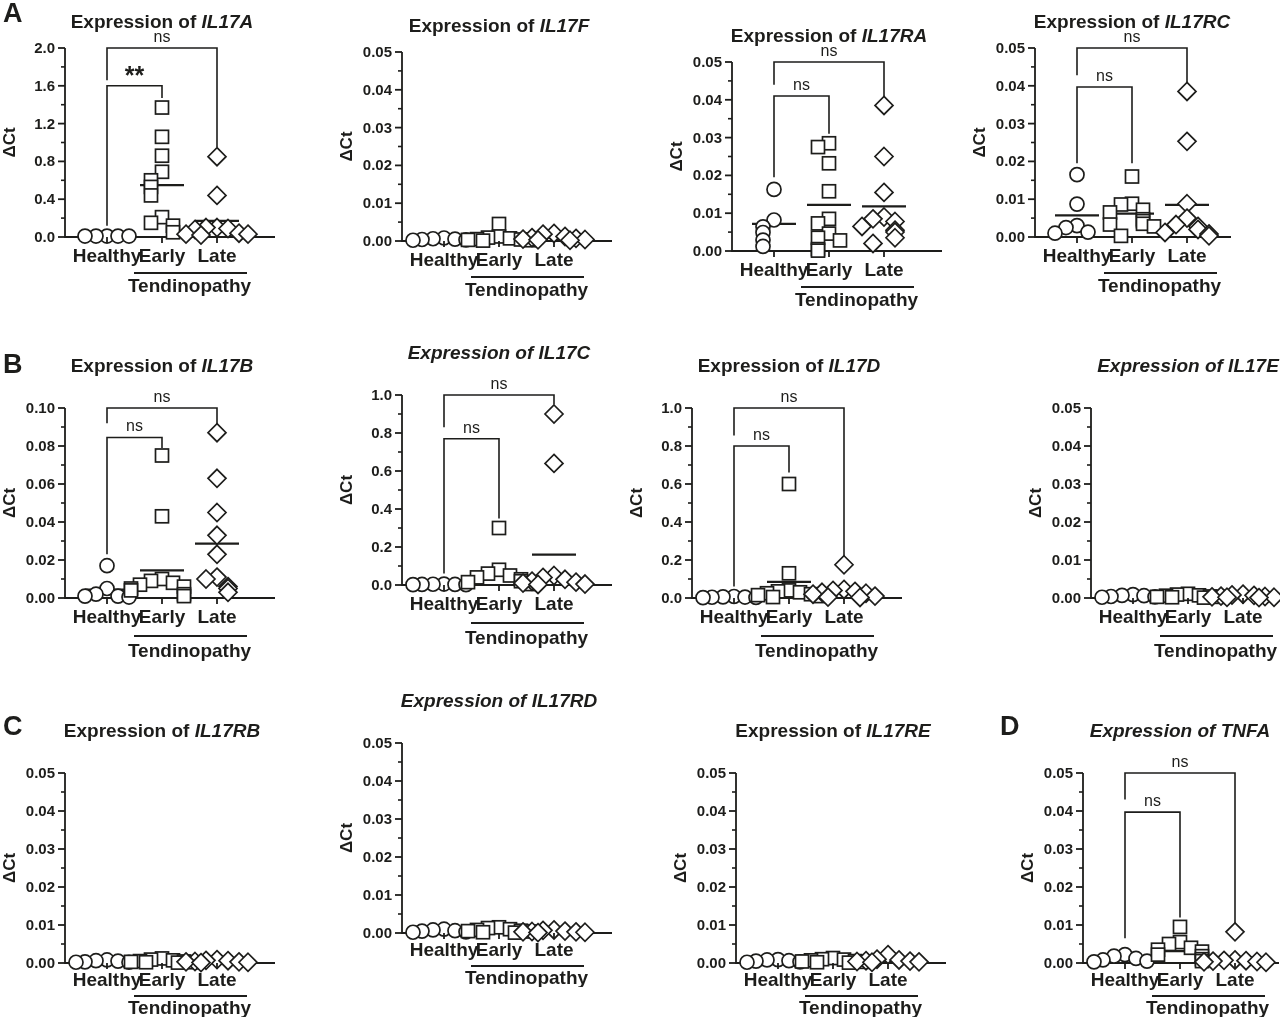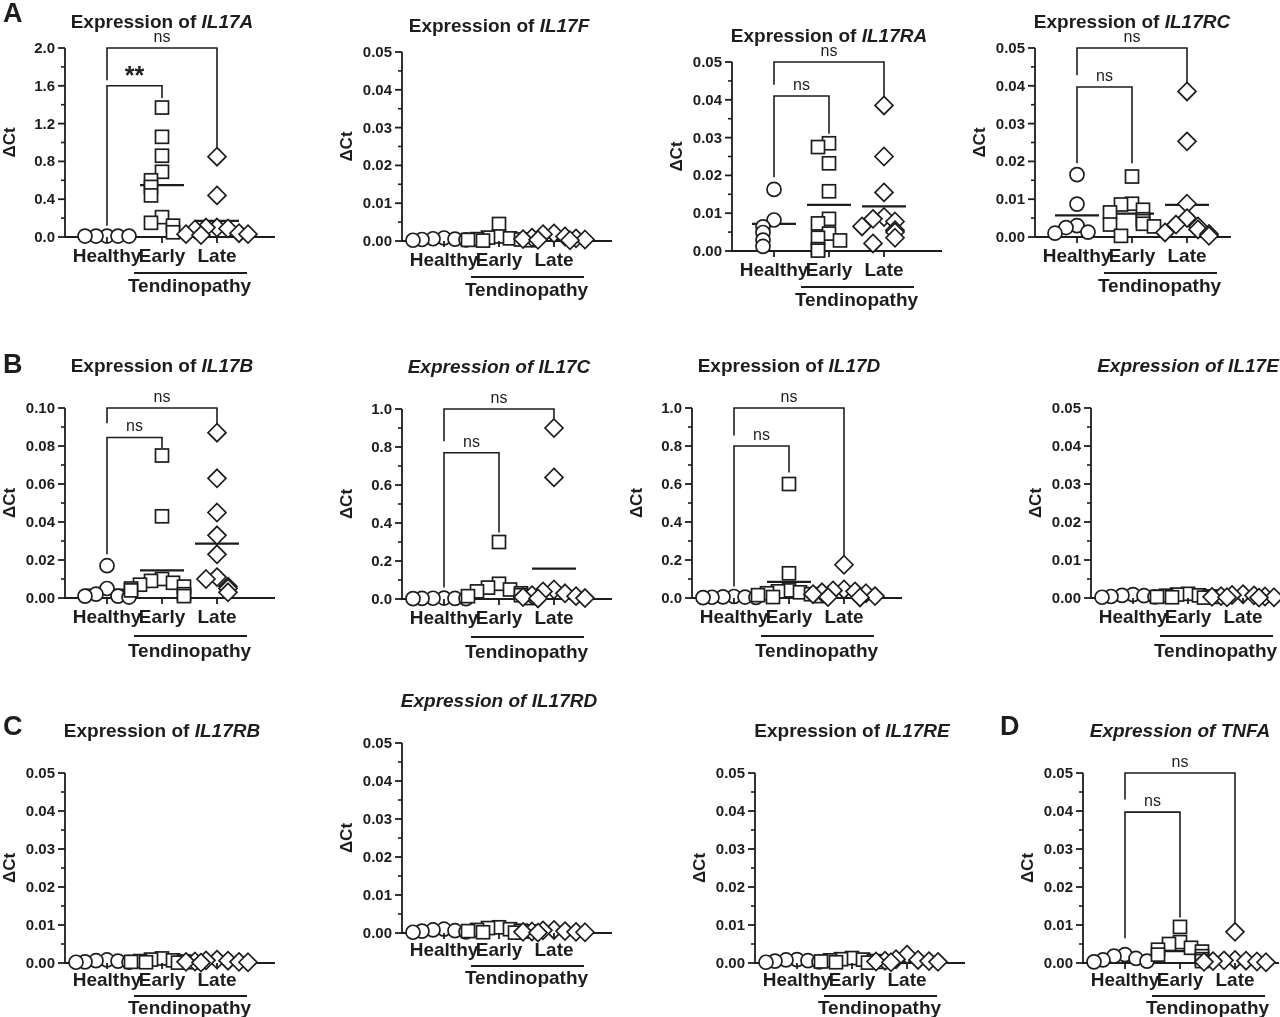--- a/index.html
+++ b/index.html
@@ -331,21 +331,21 @@
         <line x1="107" y1="259" x2="107" y2="265" stroke="#1d1d1b" stroke-width="1.8"></line>
         <text x="107" y="284" text-anchor="middle" font-size="19" font-weight="bold" fill="#1d1d1b">Healthy</text>
         <line x1="162" y1="259" x2="162" y2="265" stroke="#1d1d1b" stroke-width="1.8"></line>
         <text x="162" y="284" text-anchor="middle" font-size="19" font-weight="bold" fill="#1d1d1b">Early</text>
         <line x1="217" y1="259" x2="217" y2="265" stroke="#1d1d1b" stroke-width="1.8"></line>
         <text x="217" y="284" text-anchor="middle" font-size="19" font-weight="bold" fill="#1d1d1b">Late</text>
         <line x1="134" y1="297" x2="247" y2="297" stroke="#1d1d1b" stroke-width="2"></line>
         <text x="189.5" y="318" text-anchor="middle" font-size="19" font-weight="bold" fill="#1d1d1b">Tendinopathy</text>
       </svg>
     </div>
-    <div class="plot-cell" style="left: 320px; top: 340px;">
+    <div class="plot-cell" style="left: 320px; top: 326px;">
       <svg width="320" height="339" viewBox="0 0 320 339">
         <text x="179" y="33" text-anchor="middle" font-size="19" font-weight="bold" fill="#1d1d1b"><tspan font-style="italic">Expression of&nbsp;</tspan><tspan font-style="italic">IL17C</tspan></text>
         <path d="M 82 69 L 82 259 L 292 259" stroke="#1d1d1b" stroke-width="1.8" fill="none"></path>
         <line x1="75" y1="259" x2="82" y2="259" stroke="#1d1d1b" stroke-width="1.8"></line>
         <text x="72" y="264" text-anchor="end" font-size="15" font-weight="bold" fill="#1d1d1b">0.0</text>
         <line x1="78" y1="240" x2="82" y2="240" stroke="#1d1d1b" stroke-width="1.6"></line>
         <line x1="75" y1="221" x2="82" y2="221" stroke="#1d1d1b" stroke-width="1.8"></line>
         <text x="72" y="226" text-anchor="end" font-size="15" font-weight="bold" fill="#1d1d1b">0.2</text>
         <line x1="78" y1="202" x2="82" y2="202" stroke="#1d1d1b" stroke-width="1.6"></line>
         <line x1="75" y1="183" x2="82" y2="183" stroke="#1d1d1b" stroke-width="1.8"></line>
@@ -637,21 +637,21 @@
         <line x1="124" y1="285" x2="124" y2="291" stroke="#1d1d1b" stroke-width="1.8"></line>
         <text x="124" y="308" text-anchor="middle" font-size="19" font-weight="bold" fill="#1d1d1b">Healthy</text>
         <line x1="179" y1="285" x2="179" y2="291" stroke="#1d1d1b" stroke-width="1.8"></line>
         <text x="179" y="308" text-anchor="middle" font-size="19" font-weight="bold" fill="#1d1d1b">Early</text>
         <line x1="234" y1="285" x2="234" y2="291" stroke="#1d1d1b" stroke-width="1.8"></line>
         <text x="234" y="308" text-anchor="middle" font-size="19" font-weight="bold" fill="#1d1d1b">Late</text>
         <line x1="151" y1="318" x2="264" y2="318" stroke="#1d1d1b" stroke-width="2"></line>
         <text x="206.5" y="336" text-anchor="middle" font-size="19" font-weight="bold" fill="#1d1d1b">Tendinopathy</text>
       </svg>
     </div>
-    <div class="plot-cell" style="left: 663px; top: 678px; text-decoration: underline;">
+    <div class="plot-cell" style="left: 644px; top: 678px; text-decoration: underline;">
       <svg width="320" height="339" viewBox="0 0 320 339">
         <text x="189" y="59" text-anchor="middle" font-size="19" font-weight="bold" fill="#1d1d1b"><tspan>Expression of&nbsp;</tspan><tspan font-style="italic">IL17RE</tspan></text>
         <path d="M 92 95 L 92 285 L 302 285" stroke="#1d1d1b" stroke-width="1.8" fill="none"></path>
         <line x1="85" y1="285" x2="92" y2="285" stroke="#1d1d1b" stroke-width="1.8"></line>
         <text x="82" y="290" text-anchor="end" font-size="15" font-weight="bold" fill="#1d1d1b">0.00</text>
         <line x1="88" y1="266" x2="92" y2="266" stroke="#1d1d1b" stroke-width="1.6"></line>
         <line x1="85" y1="247" x2="92" y2="247" stroke="#1d1d1b" stroke-width="1.8"></line>
         <text x="82" y="252" text-anchor="end" font-size="15" font-weight="bold" fill="#1d1d1b">0.01</text>
         <line x1="88" y1="228" x2="92" y2="228" stroke="#1d1d1b" stroke-width="1.6"></line>
         <line x1="85" y1="209" x2="92" y2="209" stroke="#1d1d1b" stroke-width="1.8"></line>

